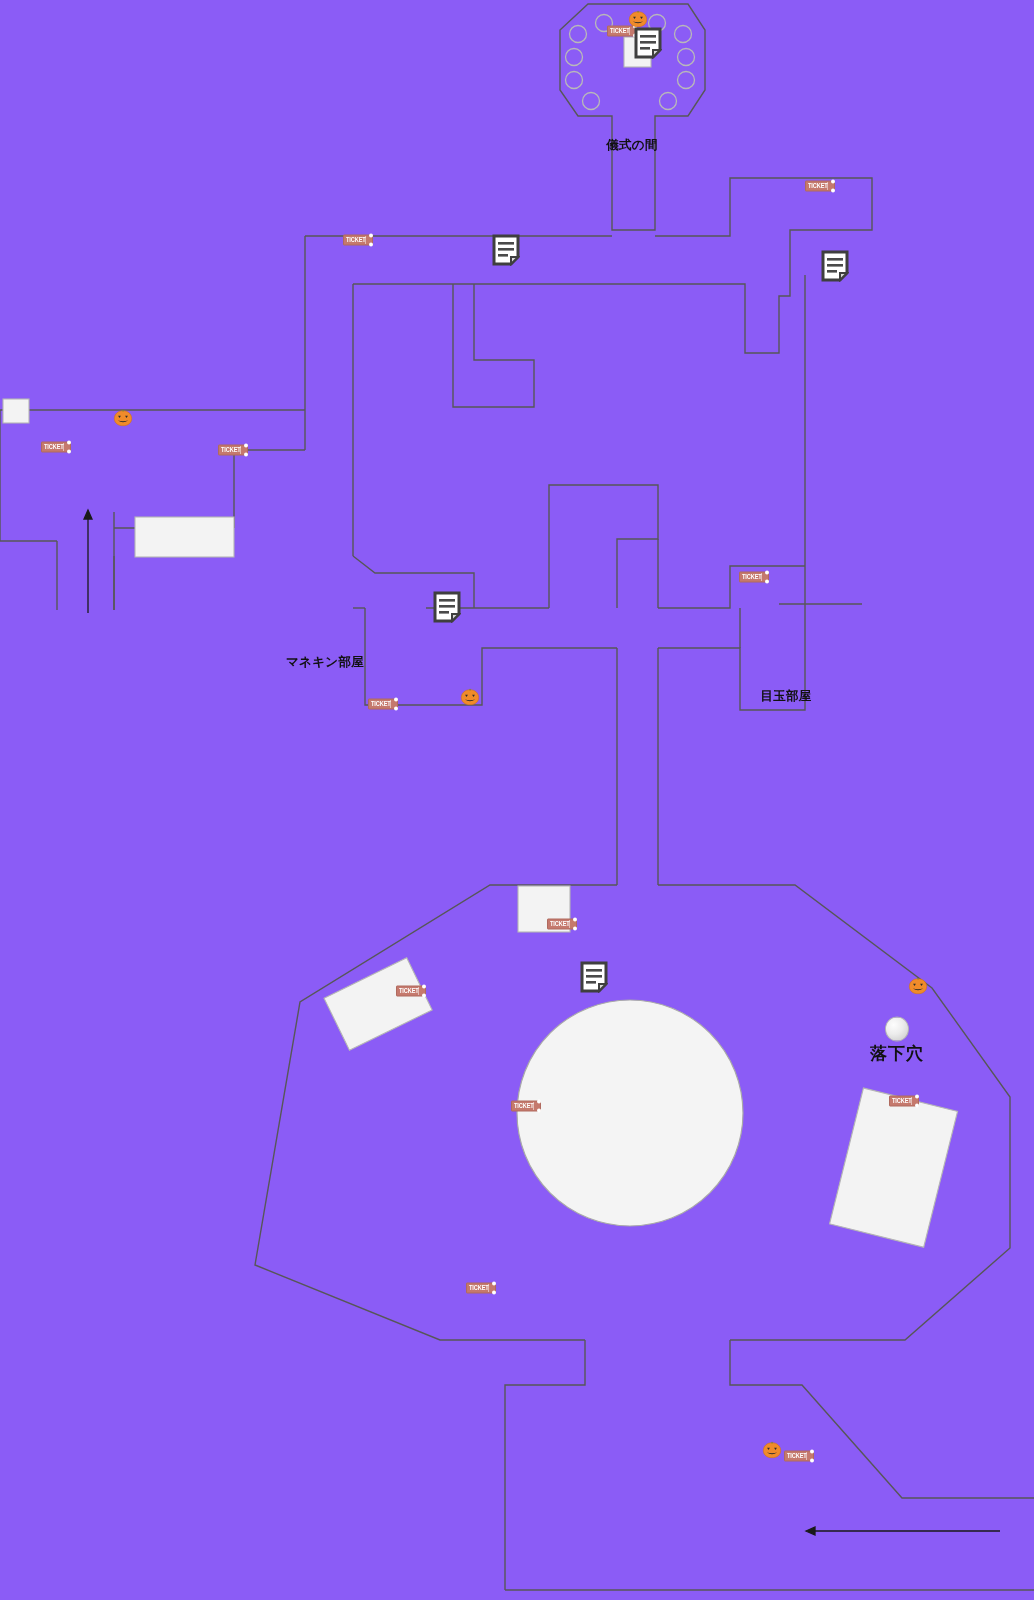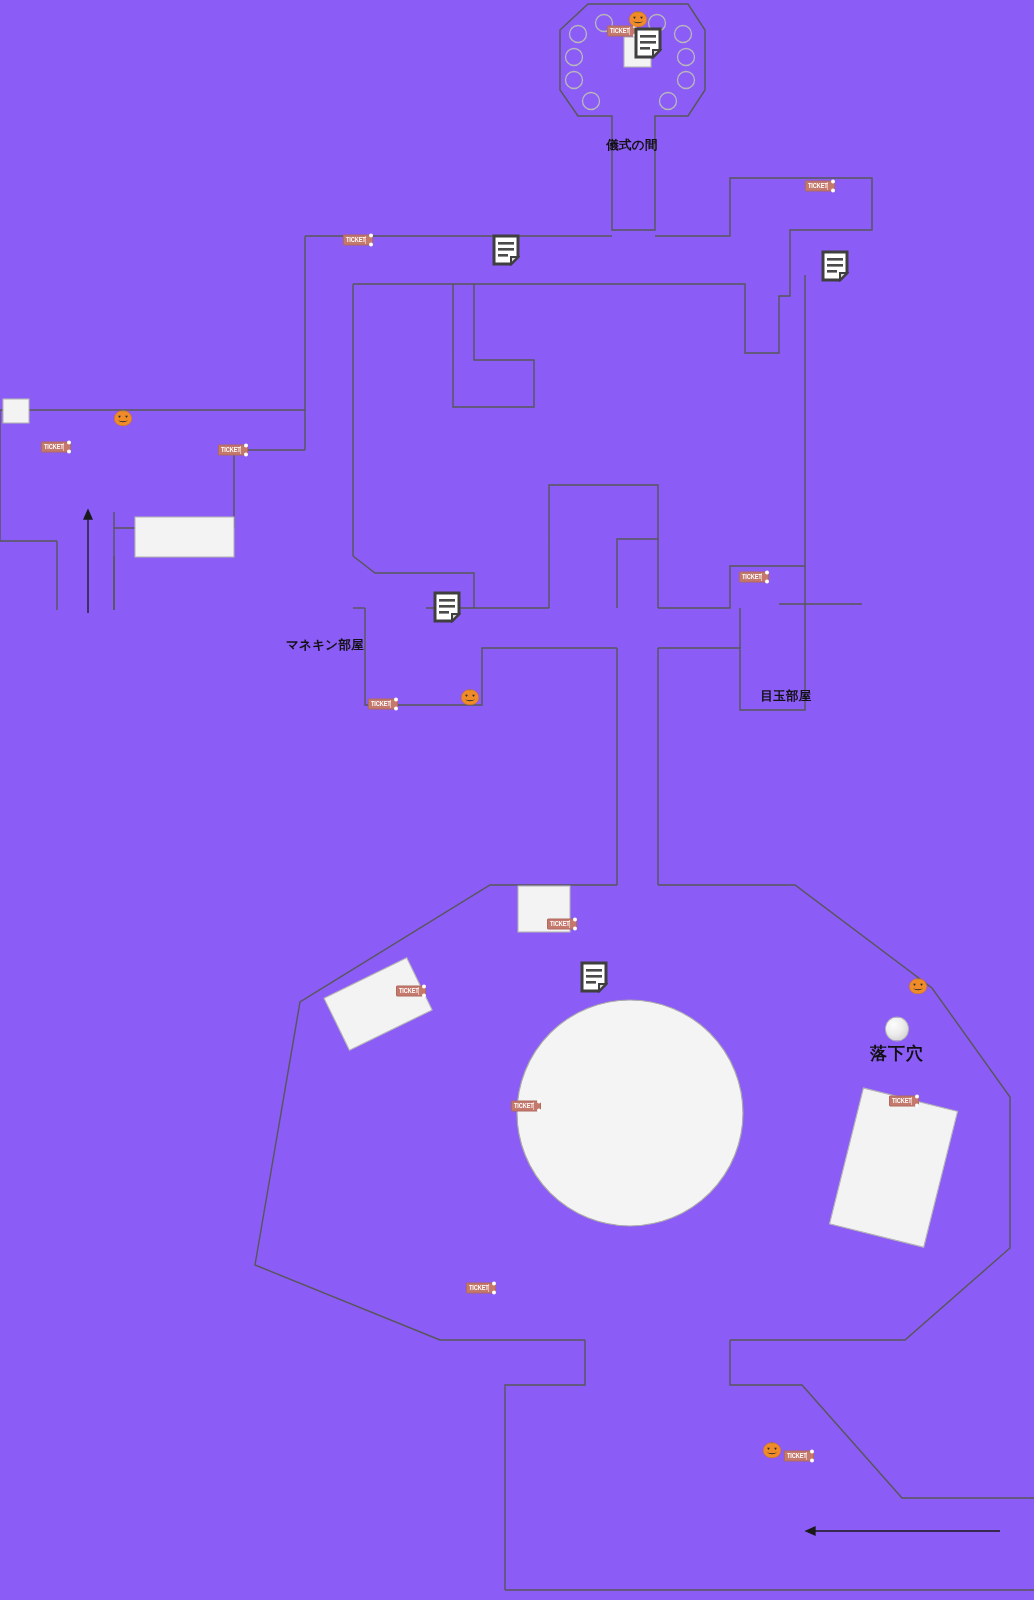--- a/index.html
+++ b/index.html
@@ -246,21 +246,21 @@
 
       <g class="arrow">
         <line x1="812" y1="1531" x2="1000" y2="1531"></line>
         <polygon class="arrowhead" points="806,1531 815,1527 815,1535"></polygon>
       </g>
     </g>
 
   </svg>
 
   <div class="room-label" style="left:632px; top:145px;">儀式の間</div>
-  <div class="room-label" style="left:325px; top:645px;text-align:center;">マネキン部屋</div>
+  <div class="room-label" style="left:325px; top:662px;text-align:center;">マネキン部屋</div>
   <div class="room-label" style="left:786px; top:696px;">目玉部屋</div>
   <div class="room-label big" style="left:897px; top:1053px;">落下穴</div>
 
   <div class="hole" style="left:897px; top:1029px;"></div>
 
   <div class="ticket" style="left:622px; top:31px;">
     <span class="tk-text">TICKET</span>
     <span class="tk-perf"></span>
     <span class="tk-notch-t"></span>
     <span class="tk-notch-b"></span>

